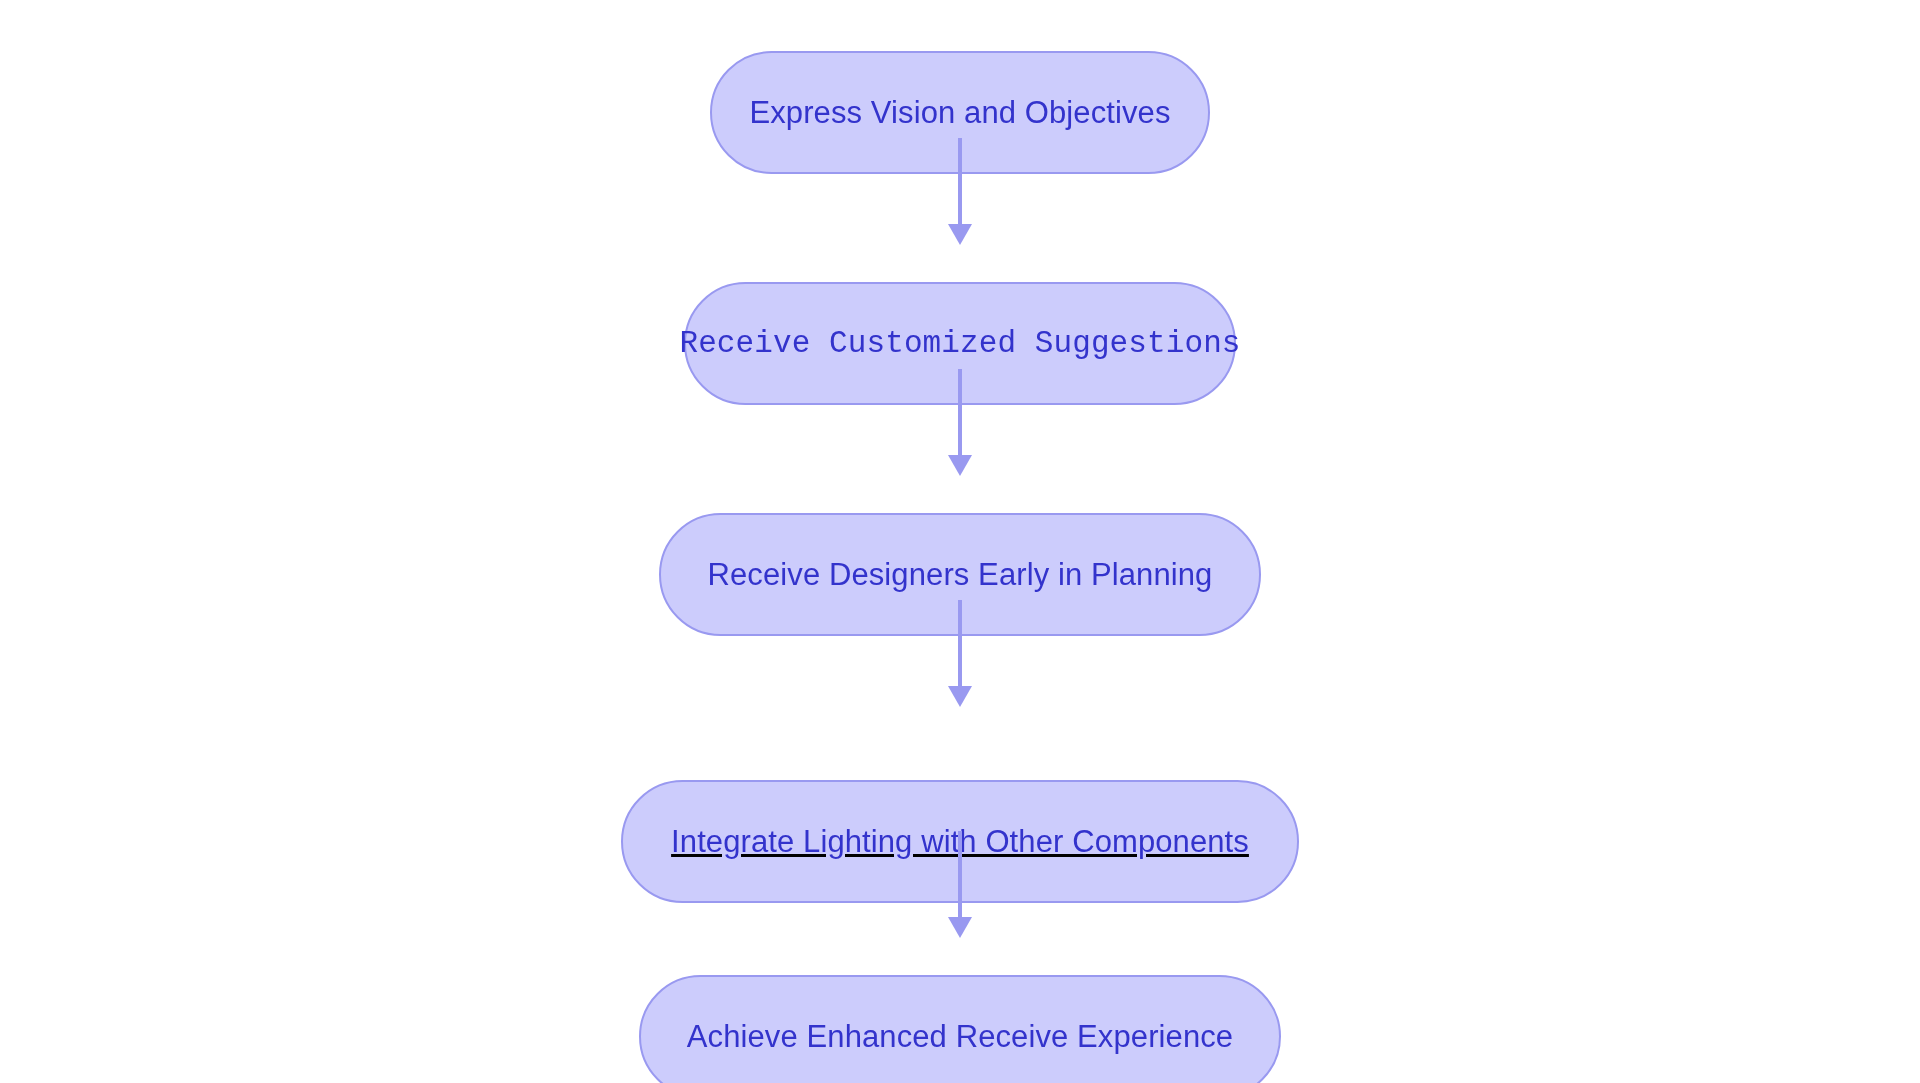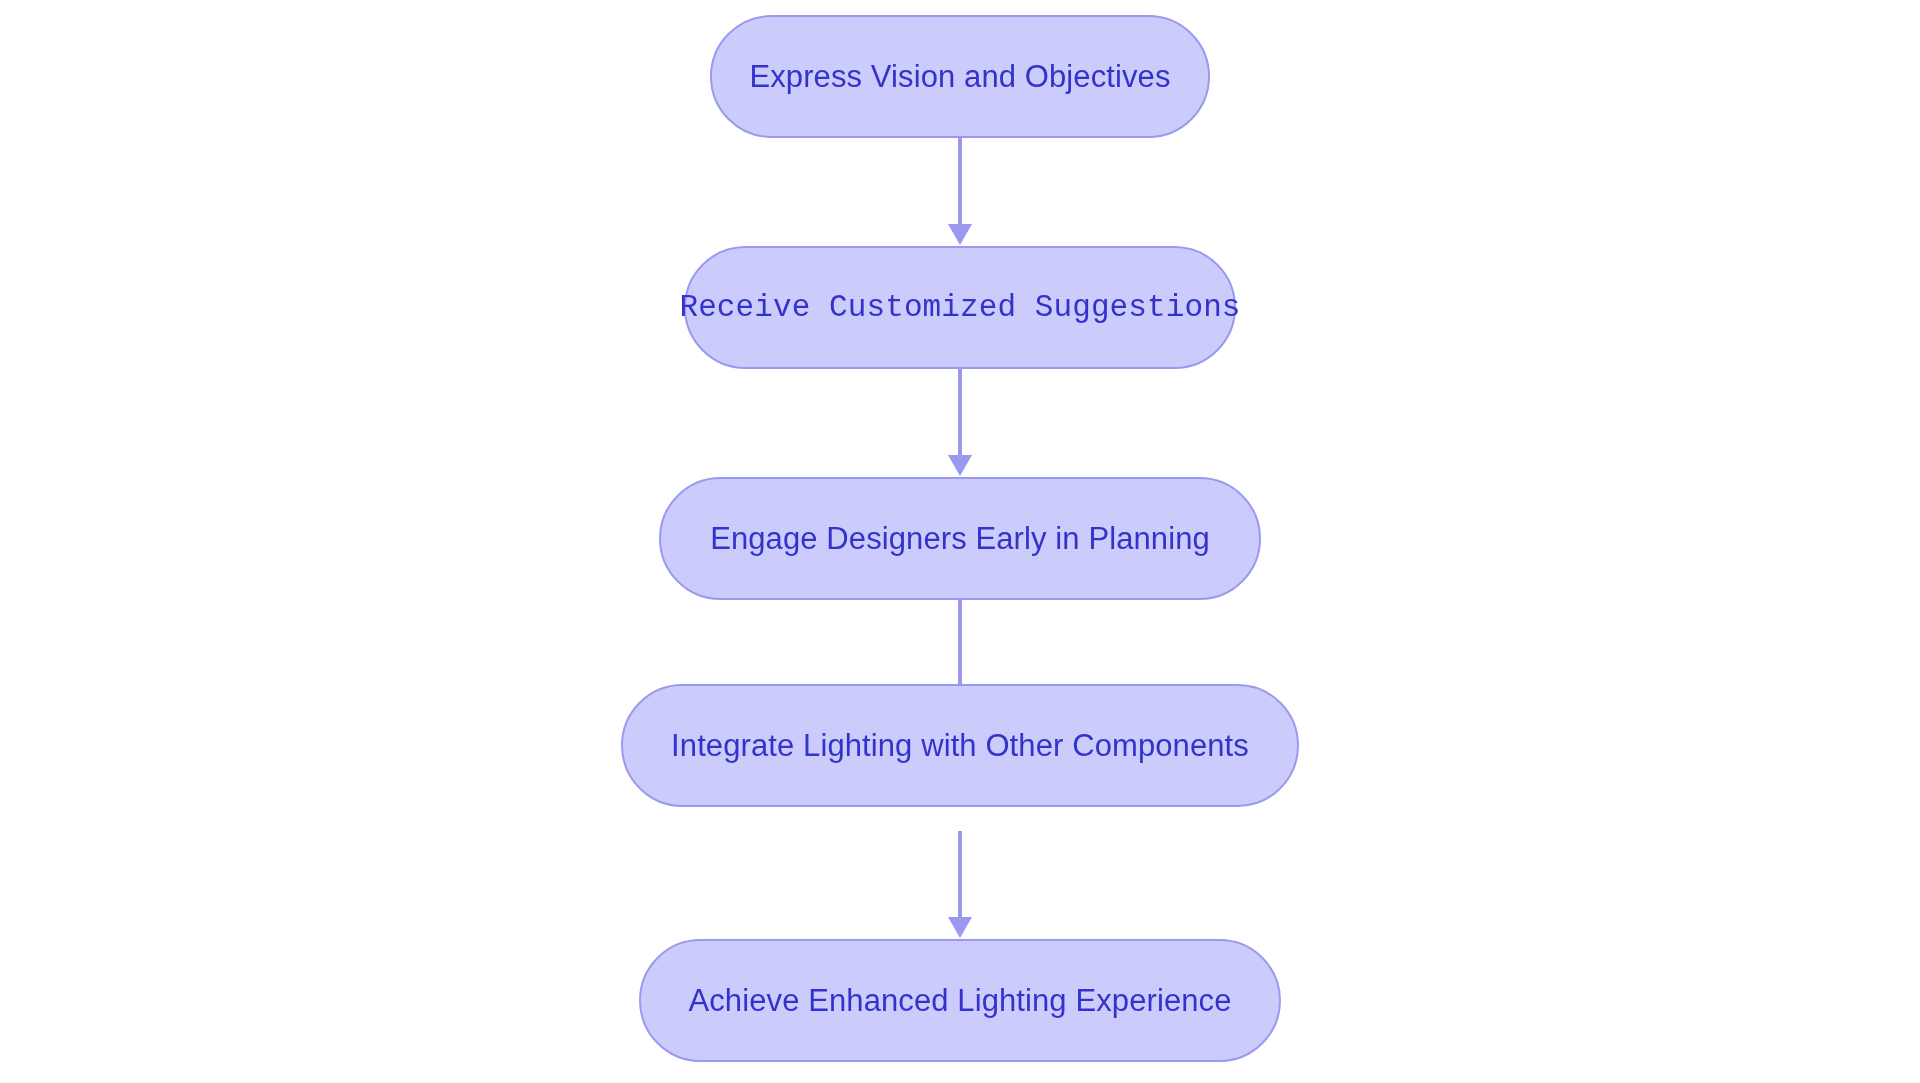--- a/index.html
+++ b/index.html
@@ -28,38 +28,39 @@
     box-sizing: border-box;
     height: 123px;
     border-radius: 62px;
     background: #ccccfc;
     border: 2.5px solid #9999f0;
     display: flex;
     align-items: center;
     justify-content: center;
     left: 50%;
     transform: translateX(-50%);
+    margin-top: 36px;
   }
 
   .node-label {
     color: #3333cc;
     font-size: 31px;
     font-weight: 400;
     letter-spacing: 0.1px;
     line-height: 1.2;
     white-space: nowrap;
     text-align: center;
     user-select: none;
   }
 
   
   .node-1 { top: 15px;  width: 500px; }
   .node-2 { top: 246px; width: 552px; font-family: Liberation Mono, monospace; }
   .node-3 { top: 477px; width: 602px; }
-  .node-4 { top: 684px; width: 678px; }
+  .node-4 { top: 744px; width: 678px; text-decoration: underline; }
   .node-5 { top: 939px; width: 642px; }
 
   
   .connector {
     position: absolute;
     left: 50%;
     transform: translateX(-50%);
     width: 40px;
     height: 108px;
   }
@@ -96,21 +97,21 @@
   </div>
 
   <div class="connector conn-2">
     <svg viewBox="0 0 40 108" xmlns="http://www.w3.org/2000/svg">
       <line x1="20" y1="0" x2="20" y2="88" stroke="#9999f0" stroke-width="4"></line>
       <polygon points="8,86 32,86 20,107" fill="#9999f0"></polygon>
     </svg>
   </div>
 
   <div class="node node-3">
-    <span class="node-label">Engage Designers Early in Planning</span>
+    <span class="node-label">Receive Designers Early in Planning</span>
   </div>
 
   <div class="connector conn-3">
     <svg viewBox="0 0 40 108" xmlns="http://www.w3.org/2000/svg">
       <line x1="20" y1="0" x2="20" y2="88" stroke="#9999f0" stroke-width="4"></line>
       <polygon points="8,86 32,86 20,107" fill="#9999f0"></polygon>
     </svg>
   </div>
 
   <div class="node node-4">
@@ -118,16 +119,16 @@
   </div>
 
   <div class="connector conn-4">
     <svg viewBox="0 0 40 108" xmlns="http://www.w3.org/2000/svg">
       <line x1="20" y1="0" x2="20" y2="88" stroke="#9999f0" stroke-width="4"></line>
       <polygon points="8,86 32,86 20,107" fill="#9999f0"></polygon>
     </svg>
   </div>
 
   <div class="node node-5">
-    <span class="node-label">Achieve Enhanced Lighting Experience</span>
+    <span class="node-label">Achieve Enhanced Receive Experience</span>
   </div>
 
 </div>
 
 </body></html>

